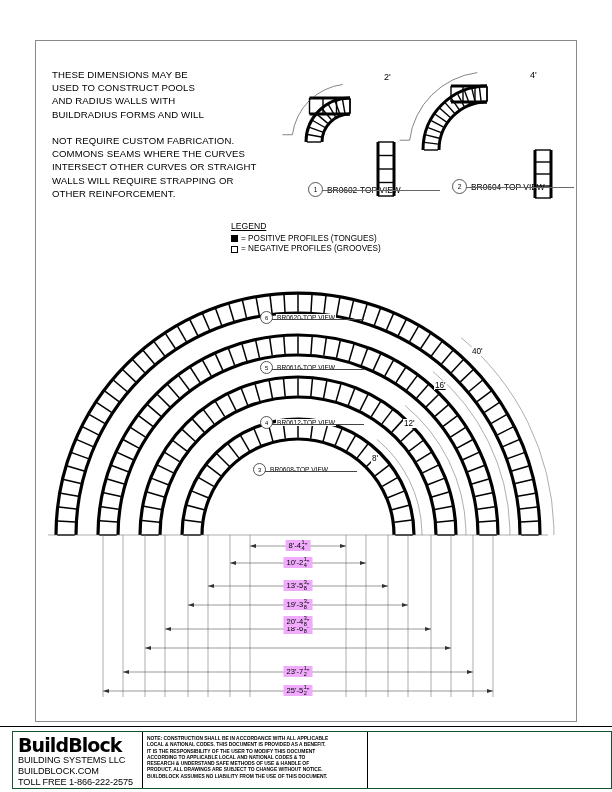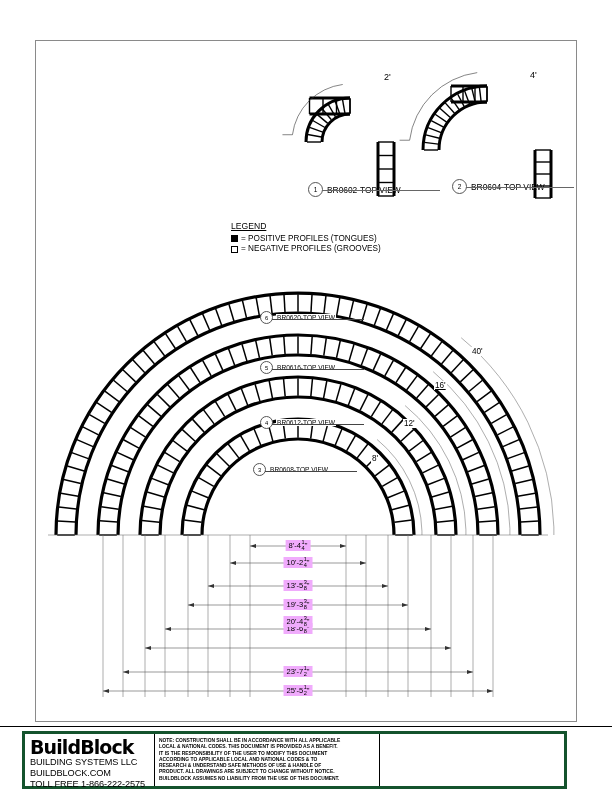--- a/index.html
+++ b/index.html
@@ -58,21 +58,21 @@
     position:absolute;font-size:7.6px;background:#f0abfc;
     padding:0 3px;white-space:nowrap;z-index:7;
     transform:translateX(-50%);
   }
   .frac{display:inline-block;vertical-align:-2px;font-size:5.6px;line-height:5.6px;text-align:center;margin:0 0 0 .5px;}
   .frac .n{display:block;}
   .frac .d{display:block;border-top:0px solid #000;}
 
   
   .tb{position:absolute;left:0;top:726px;width:612px;height:66px;border-top:1.2px solid #000;}
-  .tb-inner{position:absolute;left:22px;top:4px;width:545px;height:58px;border:3px solid #14532d;box-sizing:border-box;display:flex;}
+  .tb-inner{position:absolute;left:12px;top:4px;width:600px;height:58px;border:1px solid #14532d;box-sizing:border-box;display:flex;}
   .tb-logo{width:130px;padding:3px 4px 0 5px;box-sizing:border-box;border-right:1px solid #000;}
   .brand{font-family:"DejaVu Sans", sans-serif;font-weight:bold;font-size:19px;letter-spacing:-.9px;line-height:20px;}
   .brand-sub{font-size:9.2px;line-height:11.2px;letter-spacing:-.1px;}
   .tb-note{width:225px;padding:4px 4px 0 4px;box-sizing:border-box;border-right:1px solid #000;
            font-size:4.9px;line-height:6.25px;white-space:pre-line;font-weight:bold;}
   .tb-right{flex:1;display:flex;flex-direction:column;}
   .tb-title{height:19px;border-bottom:1px solid #000;display:flex;align-items:center;padding-left:5px;font-size:13px;}
   .tb-row{flex:1;display:flex;border-bottom:1px solid #000;}
   .tb-row:last-child{border-bottom:none;}
   .tb-k{width:80px;border-right:1px solid #000;display:flex;align-items:center;padding-left:4px;font-size:6.1px;font-weight:bold;}
@@ -80,20 +80,30 @@
 
   svg{position:absolute;left:0;top:0;overflow:visible;}
 </style>
 </head>
 <body>
 
 <div class="sheet">
 
   <div class="frame"></div>
 
+  <div class="notes">THESE DIMENSIONS MAY BE
+USED TO CONSTRUCT POOLS
+AND RADIUS WALLS WITH
+BUILDRADIUS FORMS AND WILL
+
+NOT REQUIRE CUSTOM FABRICATION.
+COMMONS SEAMS WHERE THE CURVES
+INTERSECT OTHER CURVES OR STRAIGHT
+WALLS WILL REQUIRE STRAPPING OR
+OTHER REINFORCEMENT.</div>
 
   <div class="legend">
     <div class="legend-title">LEGEND</div>
     <div class="legend-row">
       <span class="sw filled"></span>
       <span>= POSITIVE PROFILES (TONGUES)</span>
     </div>
     <div class="legend-row">
       <span class="sw"></span>
       <span>= NEGATIVE PROFILES (GROOVES)</span>

